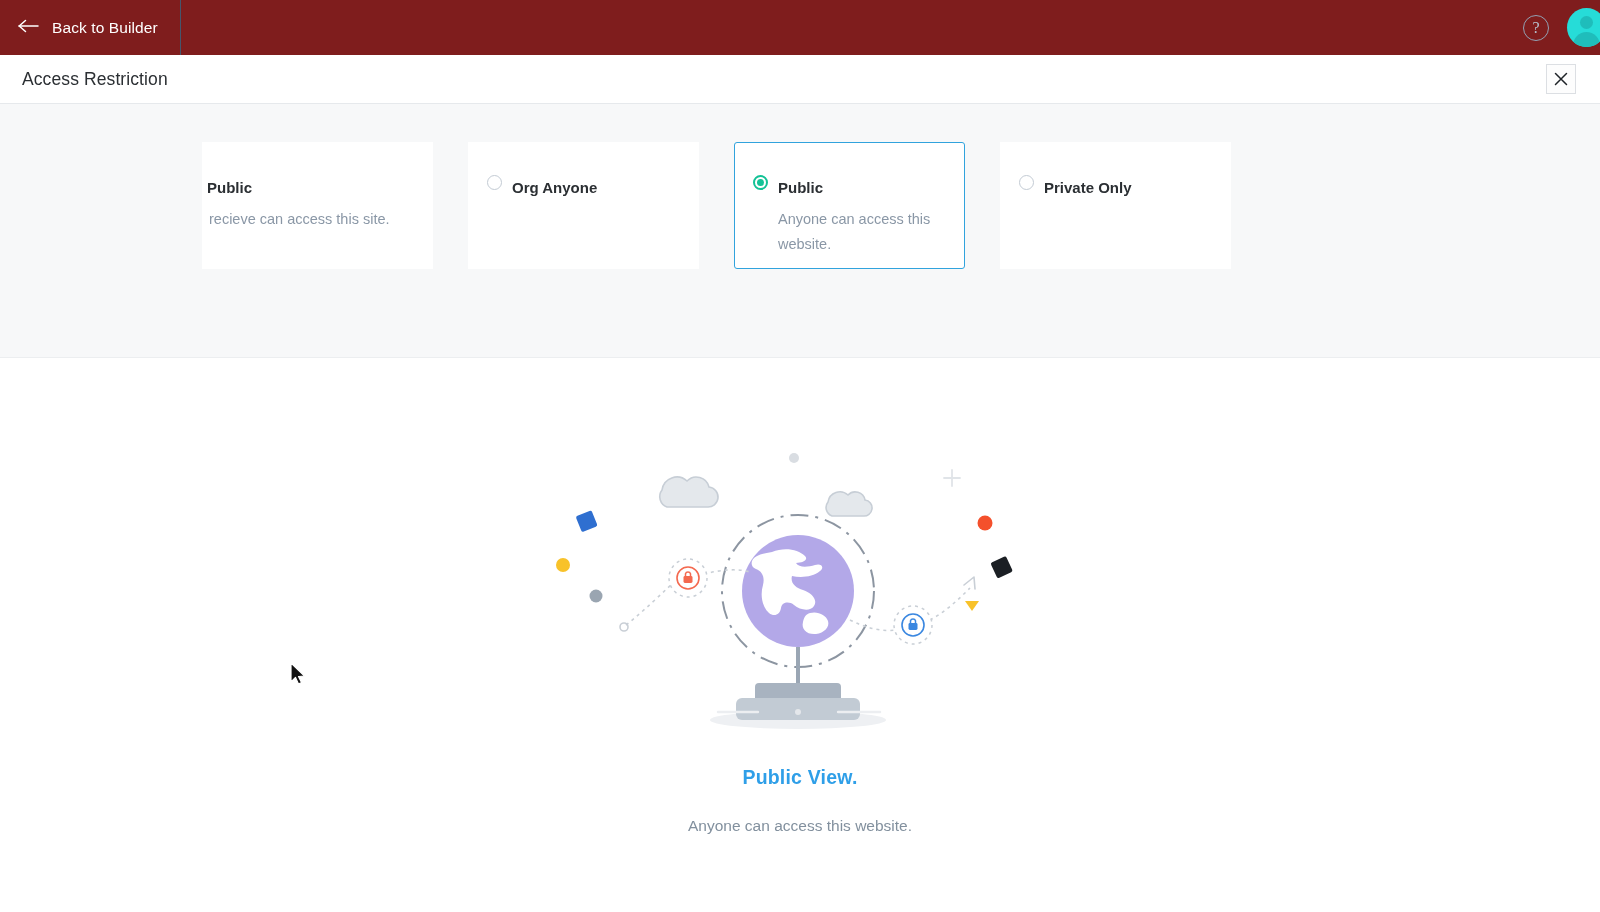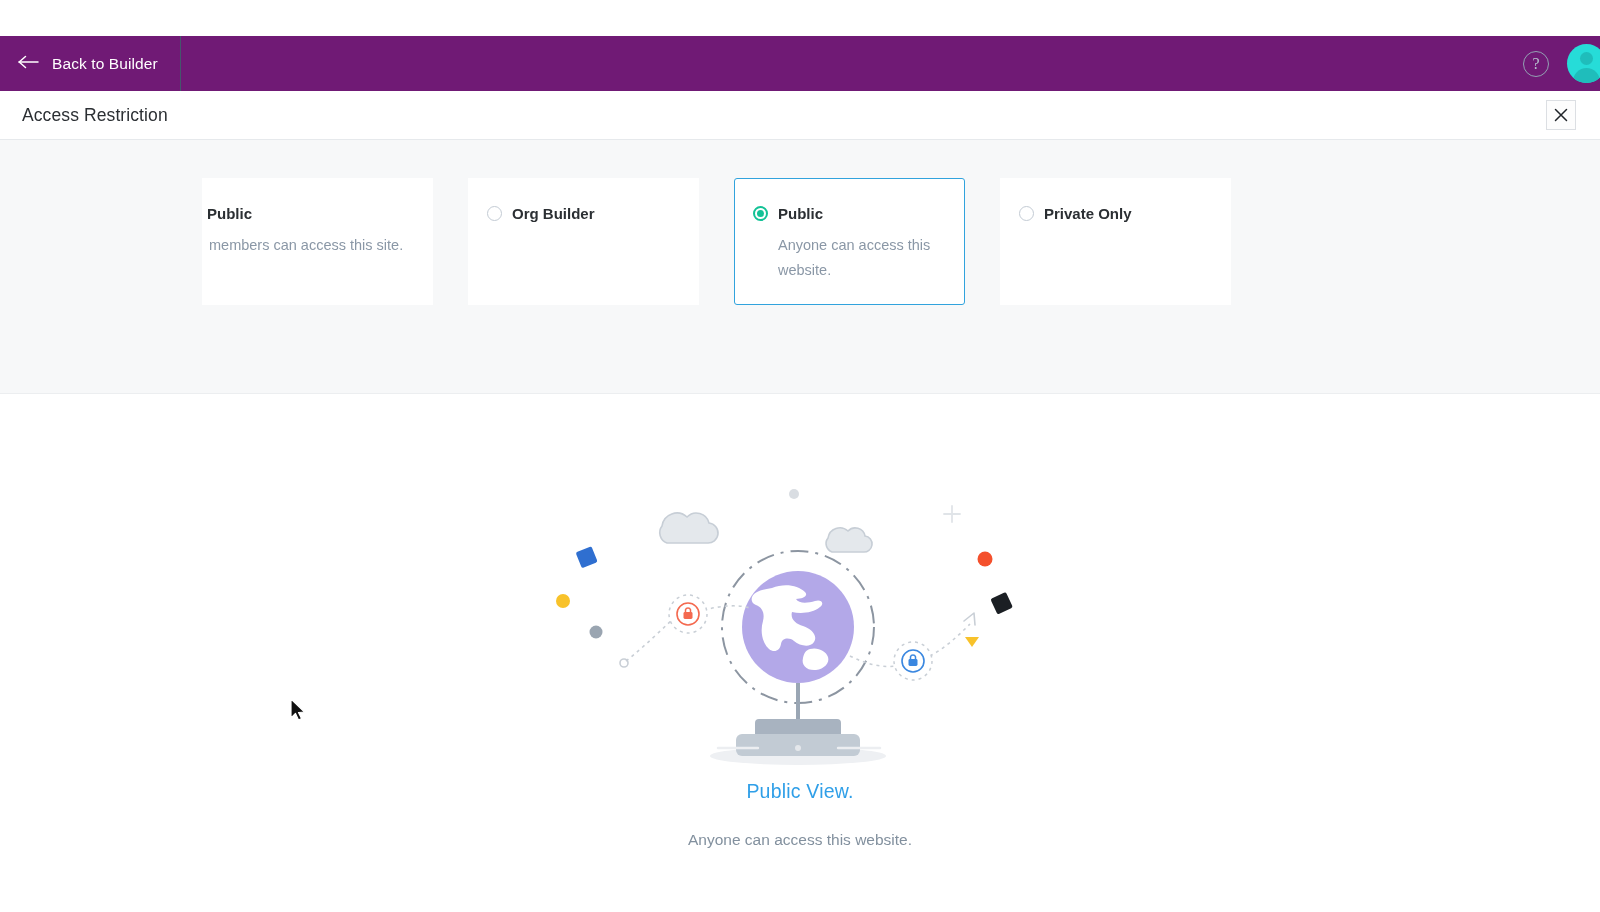--- a/index.html
+++ b/index.html
@@ -15,24 +15,23 @@
     font-family: "Liberation Sans", sans-serif;
     background: #ffffff;
     color: #2d3e50;
     -webkit-font-smoothing: antialiased;
   }
 
   
   .topbar {
     position: relative;
     height: 55px;
-    background: #701a75;
-    display: flex;
-    align-items: center;
-    margin-top: 36px;
+    background: #7f1d1d;
+    display: flex;
+    align-items: center;
   }
   .back-btn {
     height: 55px;
     display: flex;
     align-items: center;
     gap: 12px;
     padding: 0 22px 0 18px;
     border-right: 1px solid #45566c;
     cursor: pointer;
     min-width: 172px;
@@ -171,44 +170,46 @@
     width: 7px; height: 7px;
     border-radius: 50%;
     background: #13c296;
     left: 2px; top: 2px;
   }
   .opt-title {
     font-size: 15px;
     color: #2b2f33;
     font-weight: bold;
     white-space: nowrap;
+    margin-top: 10px;
   }
   .opt-desc {
     font-size: 14.5px;
     line-height: 25px;
     color: #8a97a6;
     padding-left: 2px;
   }
   .opt-card.has-radio .opt-desc { padding-left: 25px; }
 
   
   .content {
     height: 553px;
     background: #ffffff;
     display: flex;
     flex-direction: column;
     align-items: center;
     position: relative;
   }
   .illus { margin-top: 82px; }
   .headline {
-    margin-top: 10px;
+    margin-top: 32px;
     font-size: 19.5px;
     color: #2f9fe8;
     letter-spacing: .2px;
+    font-weight: bold;
   }
   .subline {
     margin-top: 28px;
     font-size: 15.5px;
     color: #82909e;
   }
 
   
   .cursor {
     position: absolute;
@@ -249,26 +250,26 @@
     </svg>
   </div>
 </div>
 
 <div class="options-panel">
   <div class="options-row" id="options-row">
       <div class="opt-card clipped">
         <div class="opt-head">
           <span class="opt-title">Public</span>
         </div>
-        <div class="opt-desc">members can access this site.</div>
+        <div class="opt-desc">recieve can access this site.</div>
       </div>
       <div class="opt-card has-radio">
         <div class="opt-head">
           <span class="radio"></span>
-          <span class="opt-title">Org Builder</span>
+          <span class="opt-title">Org Anyone</span>
         </div>
       </div>
       <div class="opt-card selected has-radio">
         <div class="opt-head">
           <span class="radio checked"></span>
           <span class="opt-title">Public</span>
         </div>
         <div class="opt-desc">Anyone can access this website.</div>
       </div>
       <div class="opt-card has-radio">

